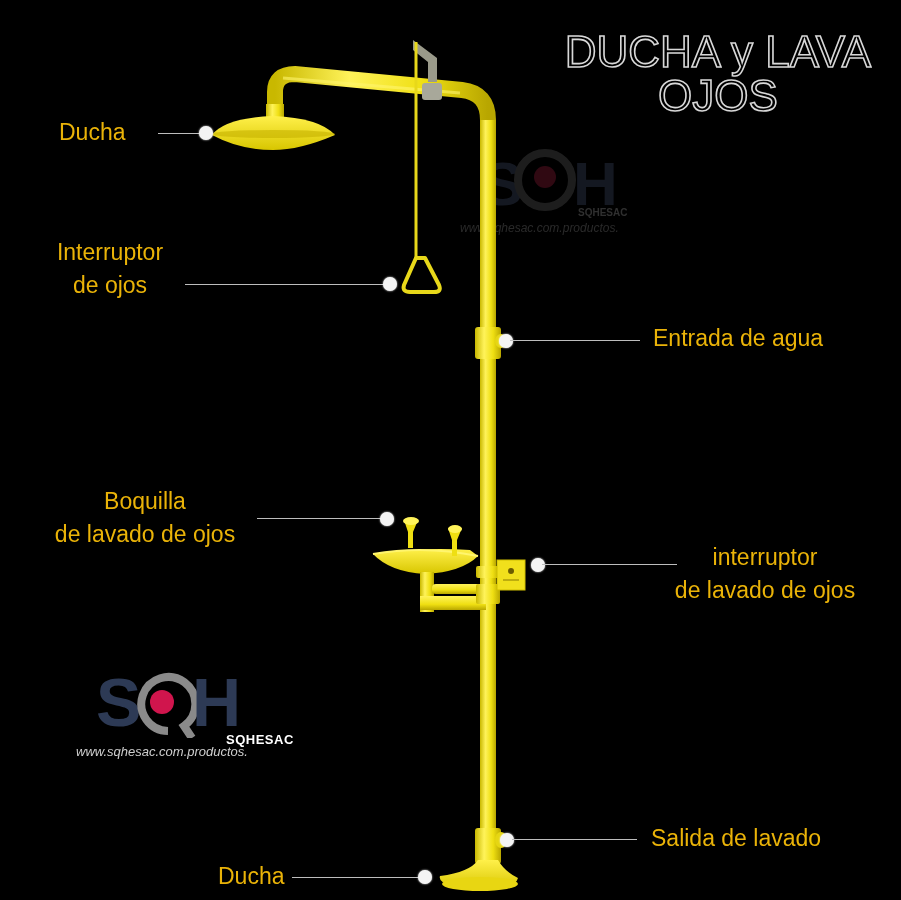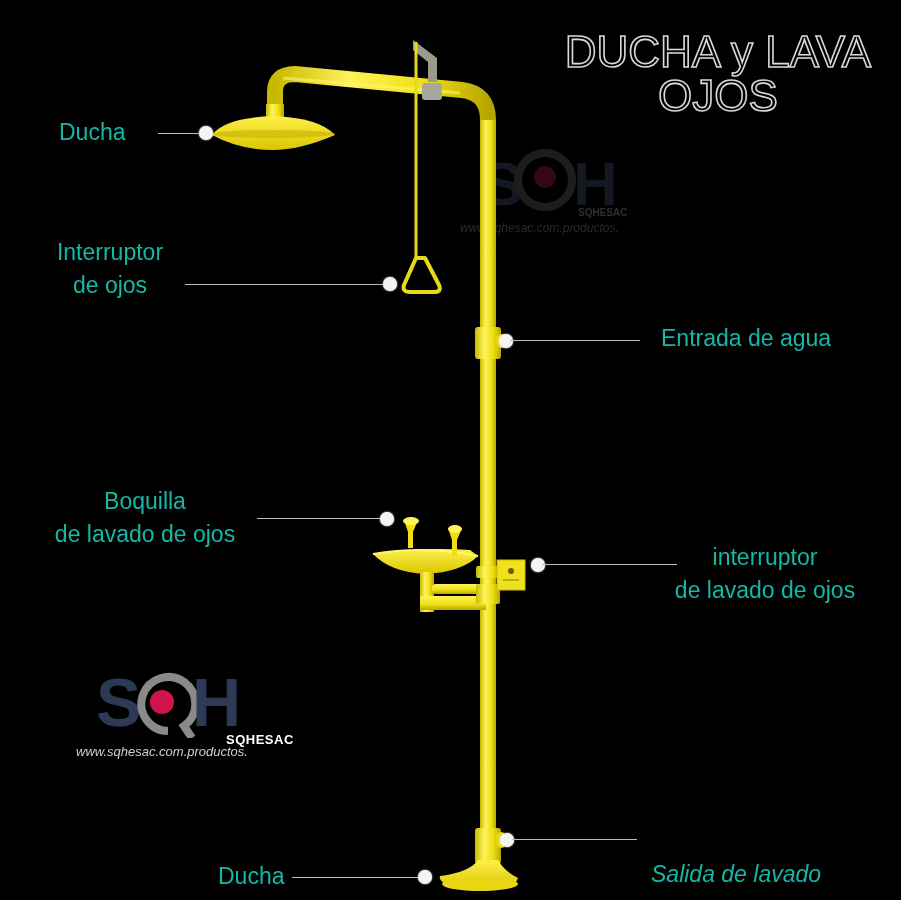--- a/index.html
+++ b/index.html
@@ -1,21 +1,21 @@
 <!DOCTYPE html>
 <html><head>
 <meta charset="utf-8">
 <style>
   html, body { margin: 0; padding: 0; background: #000; }
   body { width: 901px; height: 900px; position: relative; overflow: hidden; font-family: "Liberation Sans", sans-serif; }
   .stage { position: absolute; left: 0; top: 0; width: 901px; height: 900px; background: #000; }
   svg.art { position: absolute; left: 0; top: 0; width: 901px; height: 900px; }
   .title { position: absolute; left: 528px; top: 30px; width: 380px; text-align: center; font-family: "Liberation Sans", sans-serif;
            font-size: 44px; line-height: 44px; color: #000; -webkit-text-stroke: 1.6px #d8d8d8; letter-spacing: 0px; }
-  .label { position: absolute; color: #14b8a6; font-size: 23px; line-height: 33px; font-family: "Liberation Sans", sans-serif; white-space: nowrap; }
+  .label { position: absolute; color: #eab308; font-size: 23px; line-height: 33px; font-family: "Liberation Sans", sans-serif; white-space: nowrap; }
   .label.center { text-align: center; }
   .leader { position: absolute; height: 1px; background: #bdbdbd; }
   .dot { position: absolute; width: 14px; height: 14px; border-radius: 50%; background: #f4f4f4; box-shadow: 0 0 2px #fff; }
   .logo { position: absolute; font-family: "Liberation Sans", sans-serif; }
   .logo .brand { font-weight: bold; font-size: 13px; letter-spacing: 0.5px; position: absolute; }
   .logo .url { font-style: italic; font-size: 13px; position: absolute; white-space: nowrap; }
 </style>
 </head>
 <body>
 
@@ -105,39 +105,39 @@
 
   <div class="label center" style="left:40px; top:236px; width:140px;">
     <div>Interruptor</div>
     <div>de ojos</div>
   </div>
   <div class="leader" style="left:185px; top:284px; width:200px;"></div>
   <div class="dot" style="left:383px; top:277px;"></div>
 
   <div class="dot" style="left:499px; top:334px;"></div>
   <div class="leader" style="left:510px; top:340px; width:130px;"></div>
-  <div class="label" style="left:653px; top:322px;margin-left:8px;">Entrada de agua</div>
+  <div class="label" style="left:653px; top:322px;">Entrada de agua</div>
 
   <div class="label center" style="left:30px; top:485px; width:230px;text-align:center;">
     <div>Boquilla</div>
     <div>de lavado de ojos</div>
   </div>
   <div class="leader" style="left:257px; top:518px; width:125px;"></div>
   <div class="dot" style="left:380px; top:512px;"></div>
 
   <div class="dot" style="left:531px; top:558px;"></div>
   <div class="leader" style="left:542px; top:564px; width:135px;"></div>
   <div class="label center" style="left:650px; top:541px; width:230px;">
     <div>interruptor</div>
     <div>de lavado de ojos</div>
   </div>
 
   <div class="dot" style="left:500px; top:833px;"></div>
   <div class="leader" style="left:512px; top:839px; width:125px;"></div>
-  <div class="label" style="left:651px; top:858px;font-style:italic;">Salida de lavado</div>
+  <div class="label" style="left:651px; top:822px;">Salida de lavado</div>
 
   <div class="label" style="left:218px; top:860px;">Ducha</div>
   <div class="leader" style="left:292px; top:877px; width:128px;"></div>
   <div class="dot" style="left:418px; top:870px;"></div>
 
   <div class="logo" style="left:96px; top:668px; width:200px; height:90px;">
     <svg width="150" height="70" viewBox="0 0 150 70" style="position:absolute; left:0; top:0;">
       <text x="0" y="58" font-family="Liberation Sans, sans-serif" font-weight="bold" font-size="68" fill="#2d3a55">S</text>
       <path d="M 72 63 A 27 27 0 1 1 88 58 L 96 70" fill="none" stroke="#8a8a8a" stroke-width="8"></path>
       <circle cx="66" cy="34" r="12" fill="#d0154d"></circle>

